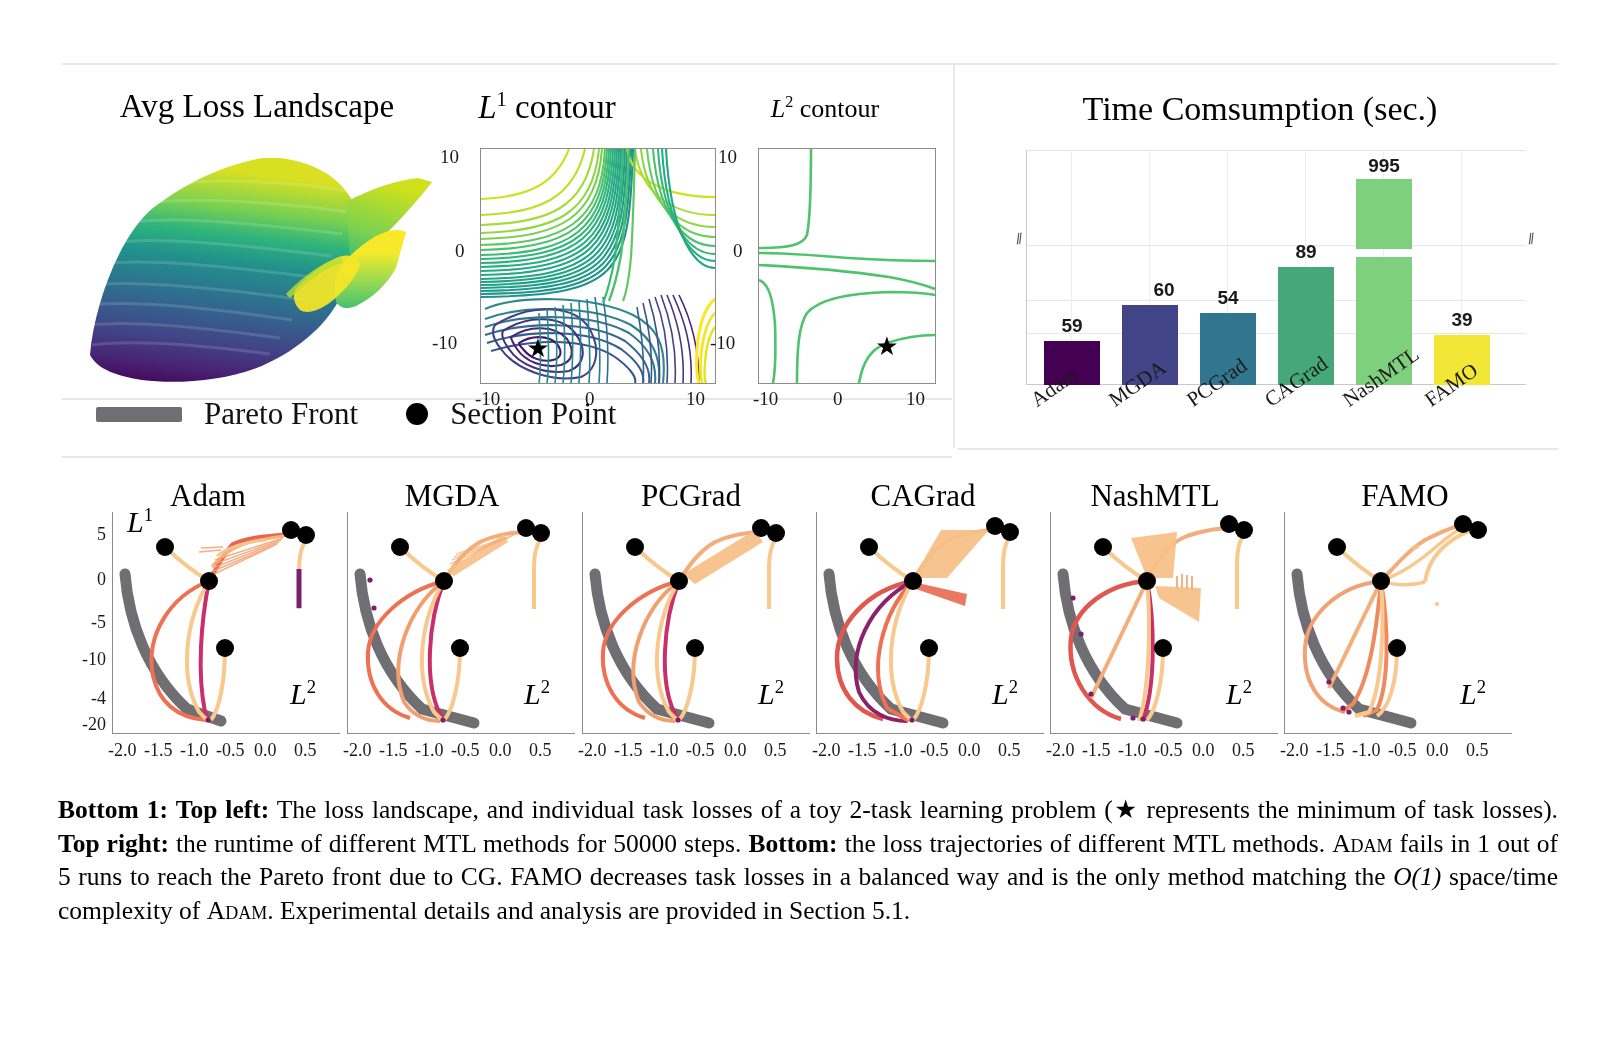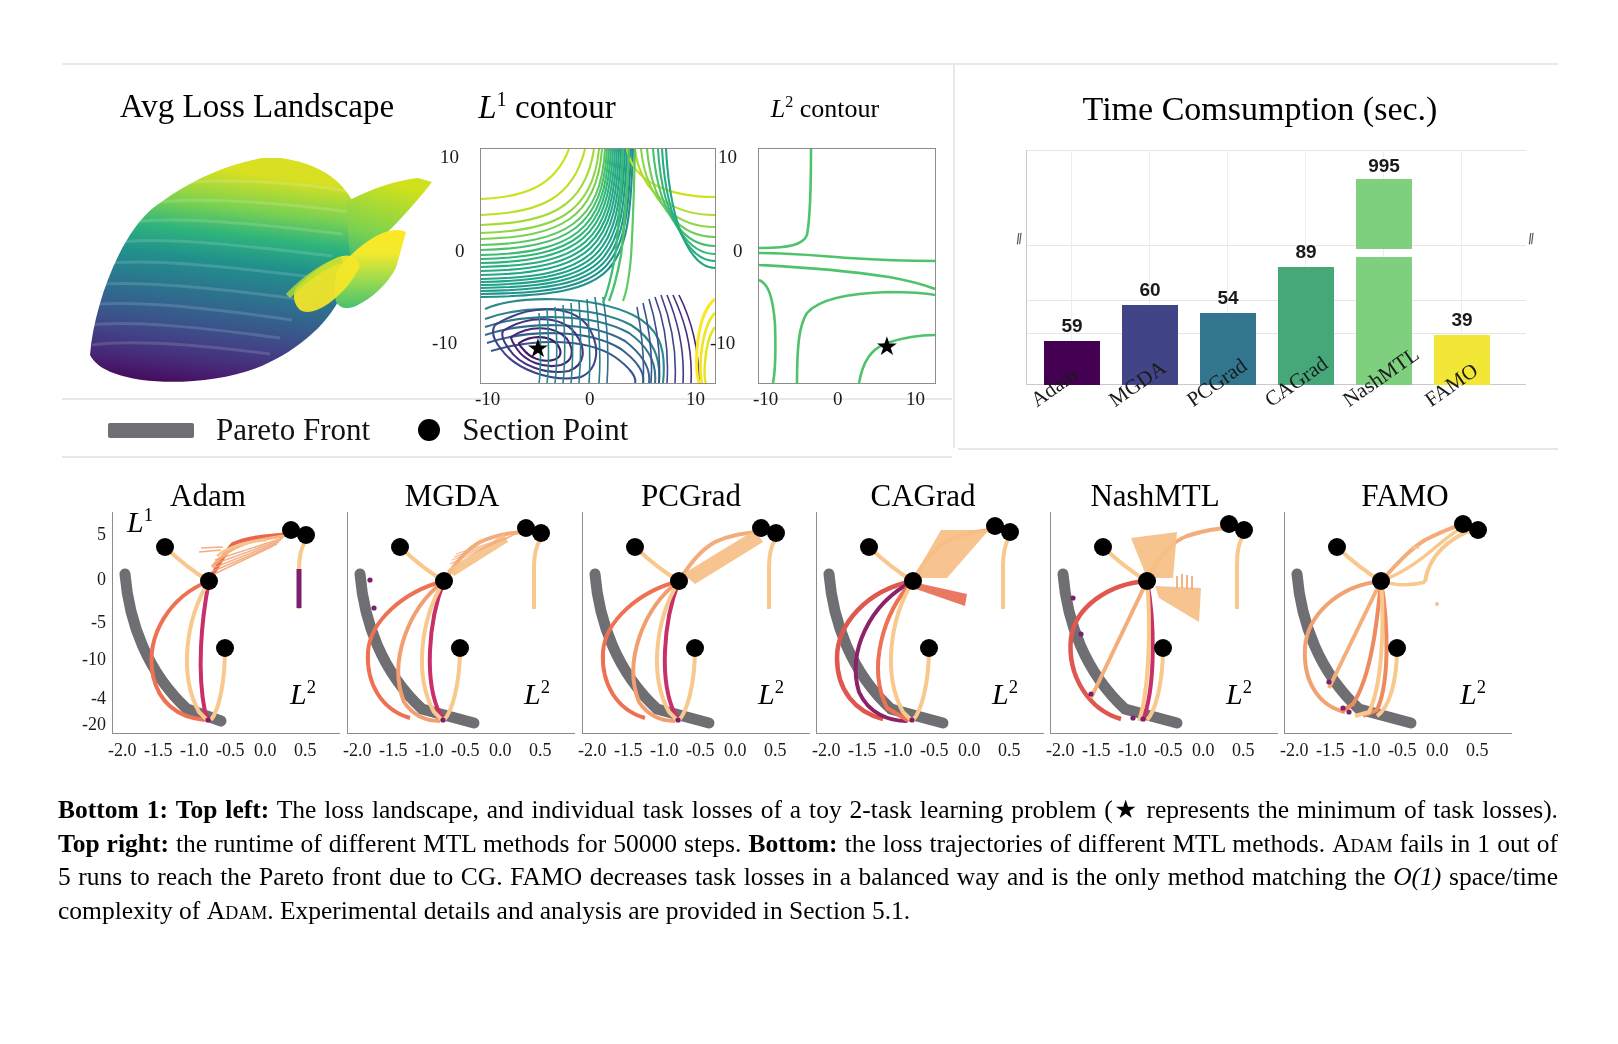--- a/index.html
+++ b/index.html
@@ -259,38 +259,38 @@
 
     <div class="bar" style="left:18px;width:56px;height:44px;background:#440154;"></div>
     <div class="bar" style="left:96px;width:56px;height:80px;background:#414487;"></div>
     <div class="bar" style="left:174px;width:56px;height:72px;background:#31768e;"></div>
     <div class="bar" style="left:252px;width:56px;height:118px;background:#46a878;"></div>
     <div class="bar" style="left:330px;width:56px;height:128px;background:#7ed07e;"></div>
     <div class="bar" style="left:330px;width:56px;height:70px;bottom:136px;background:#7ed07e;"></div>
     <div class="bar" style="left:408px;width:56px;height:50px;background:#f2e636;"></div>
 
     <div class="bar-val" style="left:18px;width:56px;top:165px;">59</div>
-    <div class="bar-val" style="left:96px;width:56px;top:129px;">60</div>
+    <div class="bar-val" style="left:110px;width:56px;top:129px;">60</div>
     <div class="bar-val" style="left:174px;width:56px;top:137px;">54</div>
     <div class="bar-val" style="left:252px;width:56px;top:91px;">89</div>
     <div class="bar-val" style="left:330px;width:56px;top:5px;">995</div>
     <div class="bar-val" style="left:408px;width:56px;top:159px;">39</div>
   </div>
 
   <div class="axis-break" style="left:1016px;top:230px;">//</div>
   <div class="axis-break" style="left:1528px;top:230px;">//</div>
 
   <div class="bar-cat" style="left:1026px;top:392px;">Adam</div>
   <div class="bar-cat" style="left:1104px;top:392px;">MGDA</div>
   <div class="bar-cat" style="left:1182px;top:392px;">PCGrad</div>
   <div class="bar-cat" style="left:1260px;top:392px;">CAGrad</div>
   <div class="bar-cat" style="left:1338px;top:392px;">NashMTL</div>
   <div class="bar-cat" style="left:1420px;top:392px;">FAMO</div>
 
-  <div class="legend-row" style="left:96px;top:412px;margin-left:12px;">
+  <div class="legend-row" style="left:96px;top:396px;">
     <div class="legend-bar"></div>
     <div class="legend-txt" style="margin-left:22px;">Pareto Front</div>
     <div class="legend-dot" style="margin-left:48px;"></div>
     <div class="legend-txt" style="margin-left:22px;">Section Point</div>
   </div>
 
   <div class="panel-title" style="left:108px;top:478px;width:200px;font-size:31px;">Adam</div>
   <div class="panel-title" style="left:352px;top:478px;width:200px;font-size:31px;">MGDA</div>
   <div class="panel-title" style="left:586px;top:478px;width:210px;font-size:31px;">PCGrad</div>
   <div class="panel-title" style="left:818px;top:478px;width:210px;font-size:31px;">CAGrad</div>

